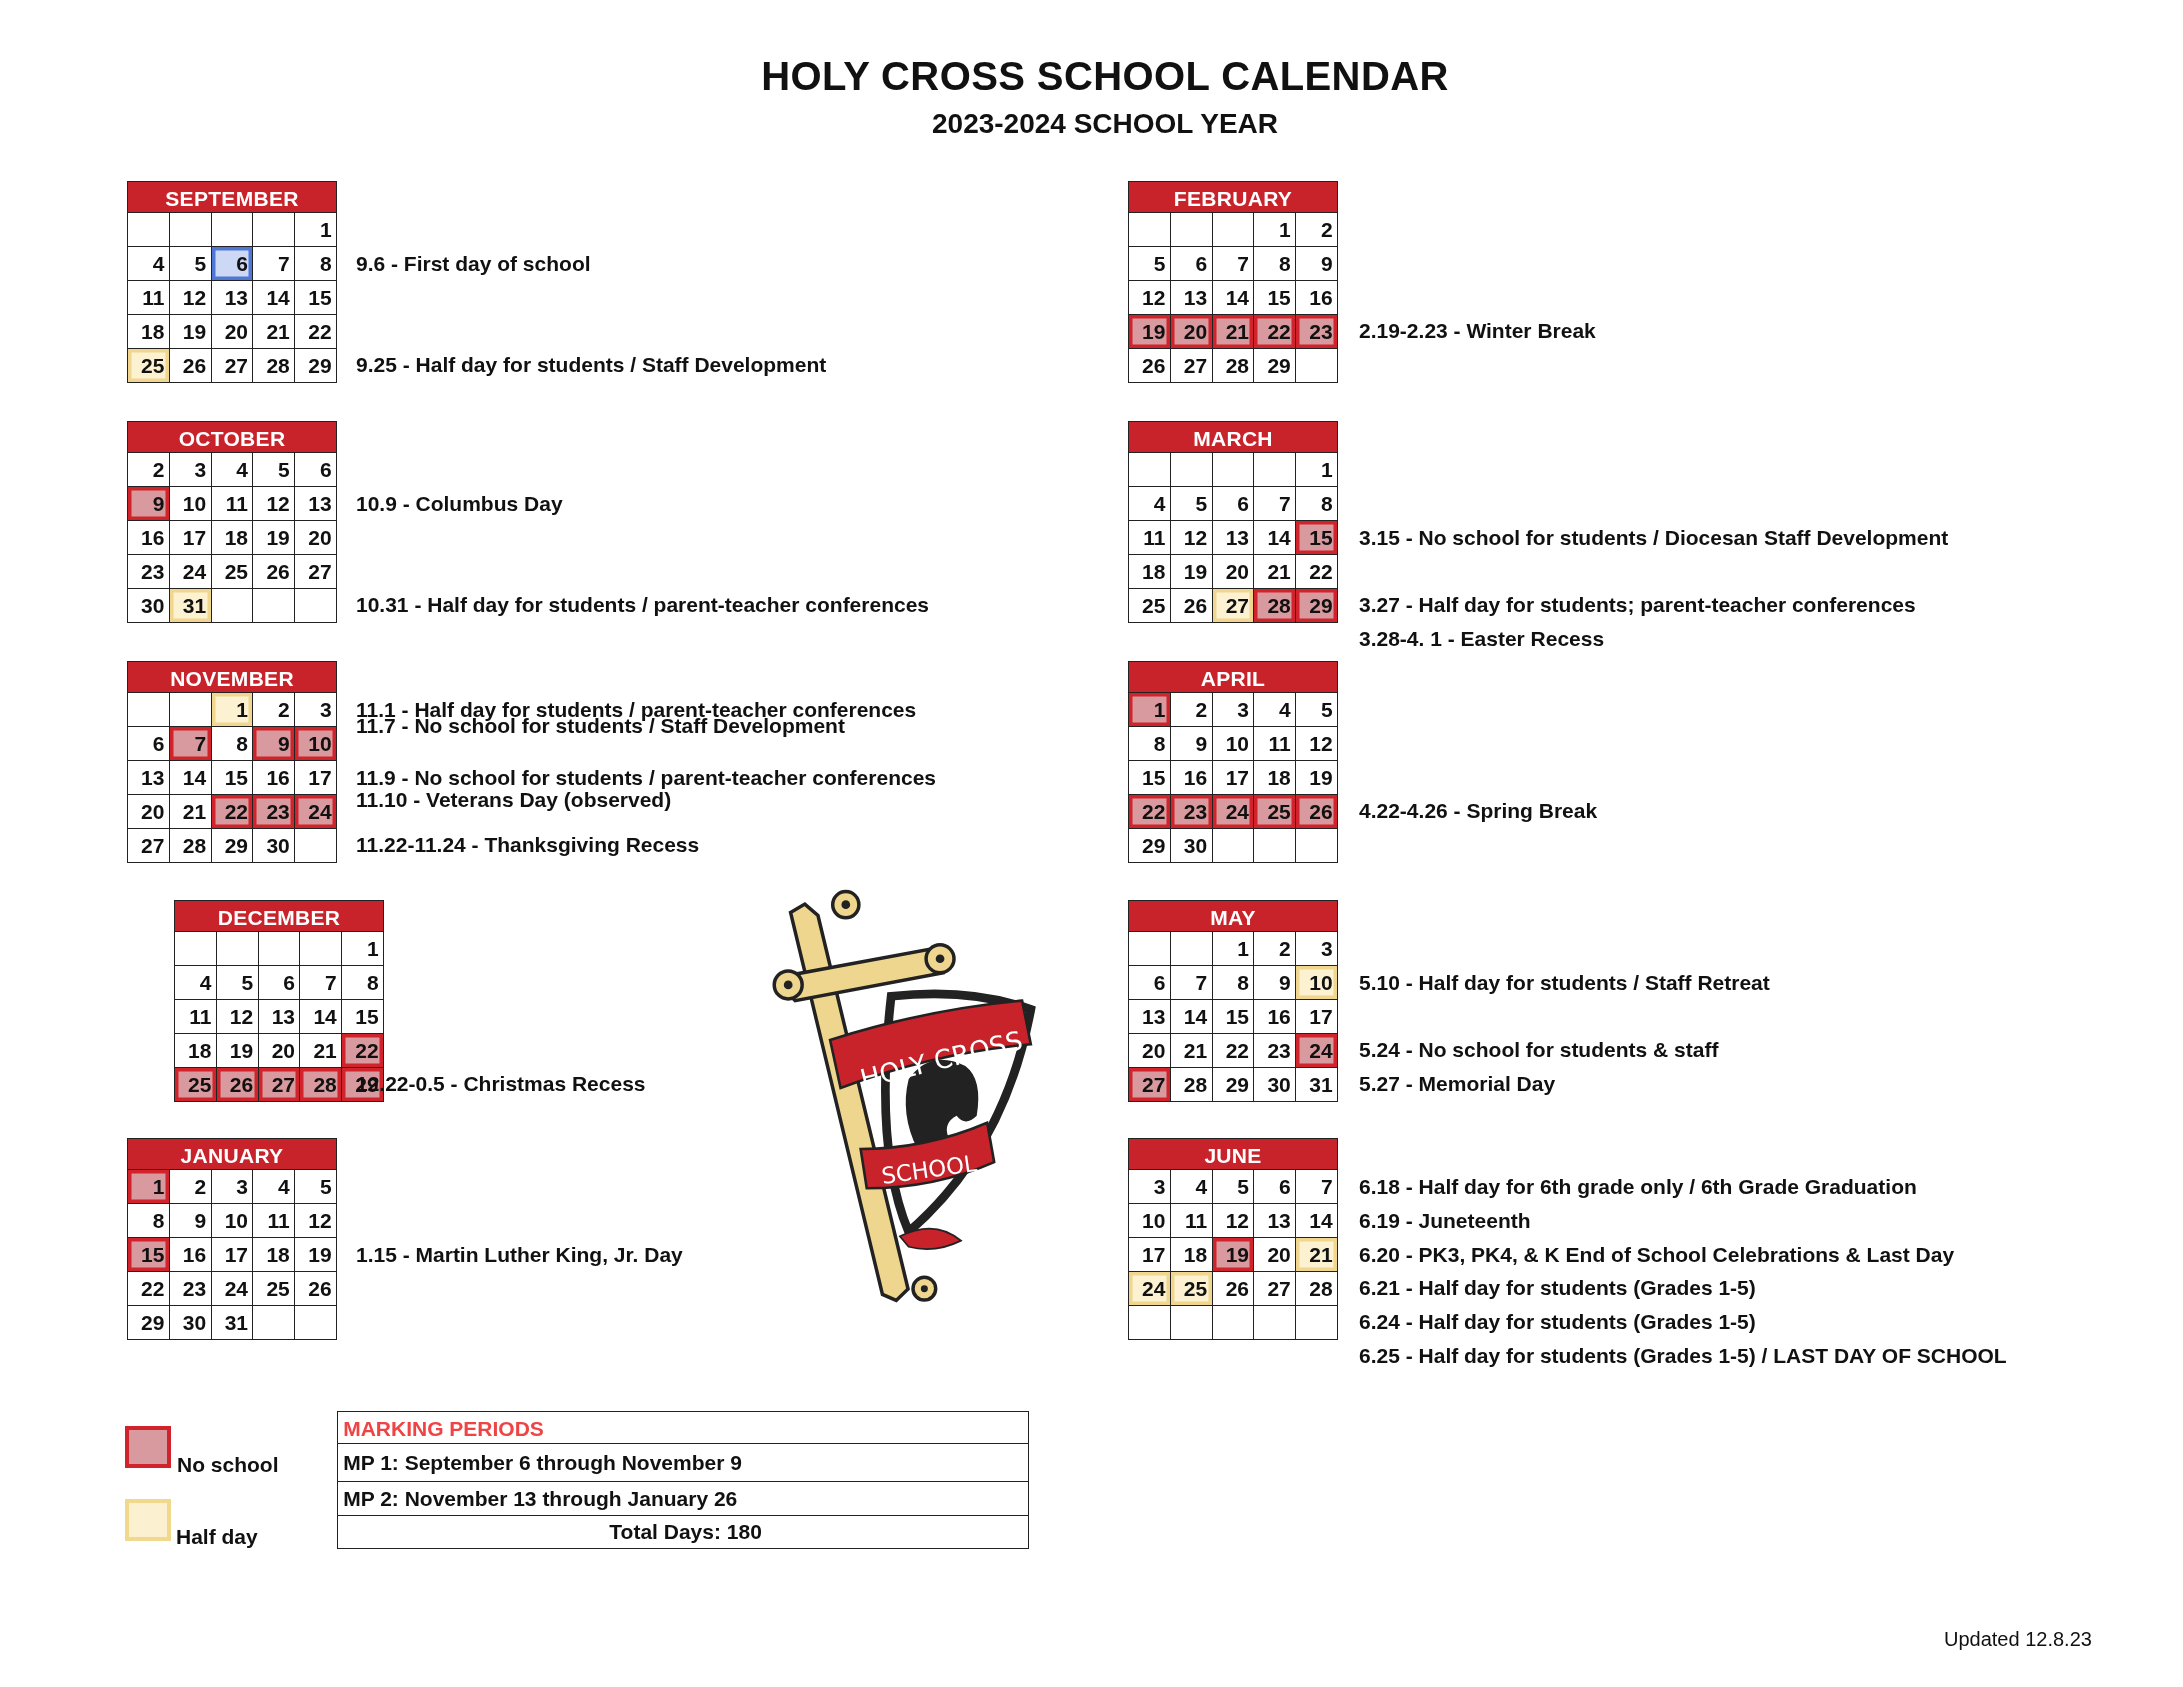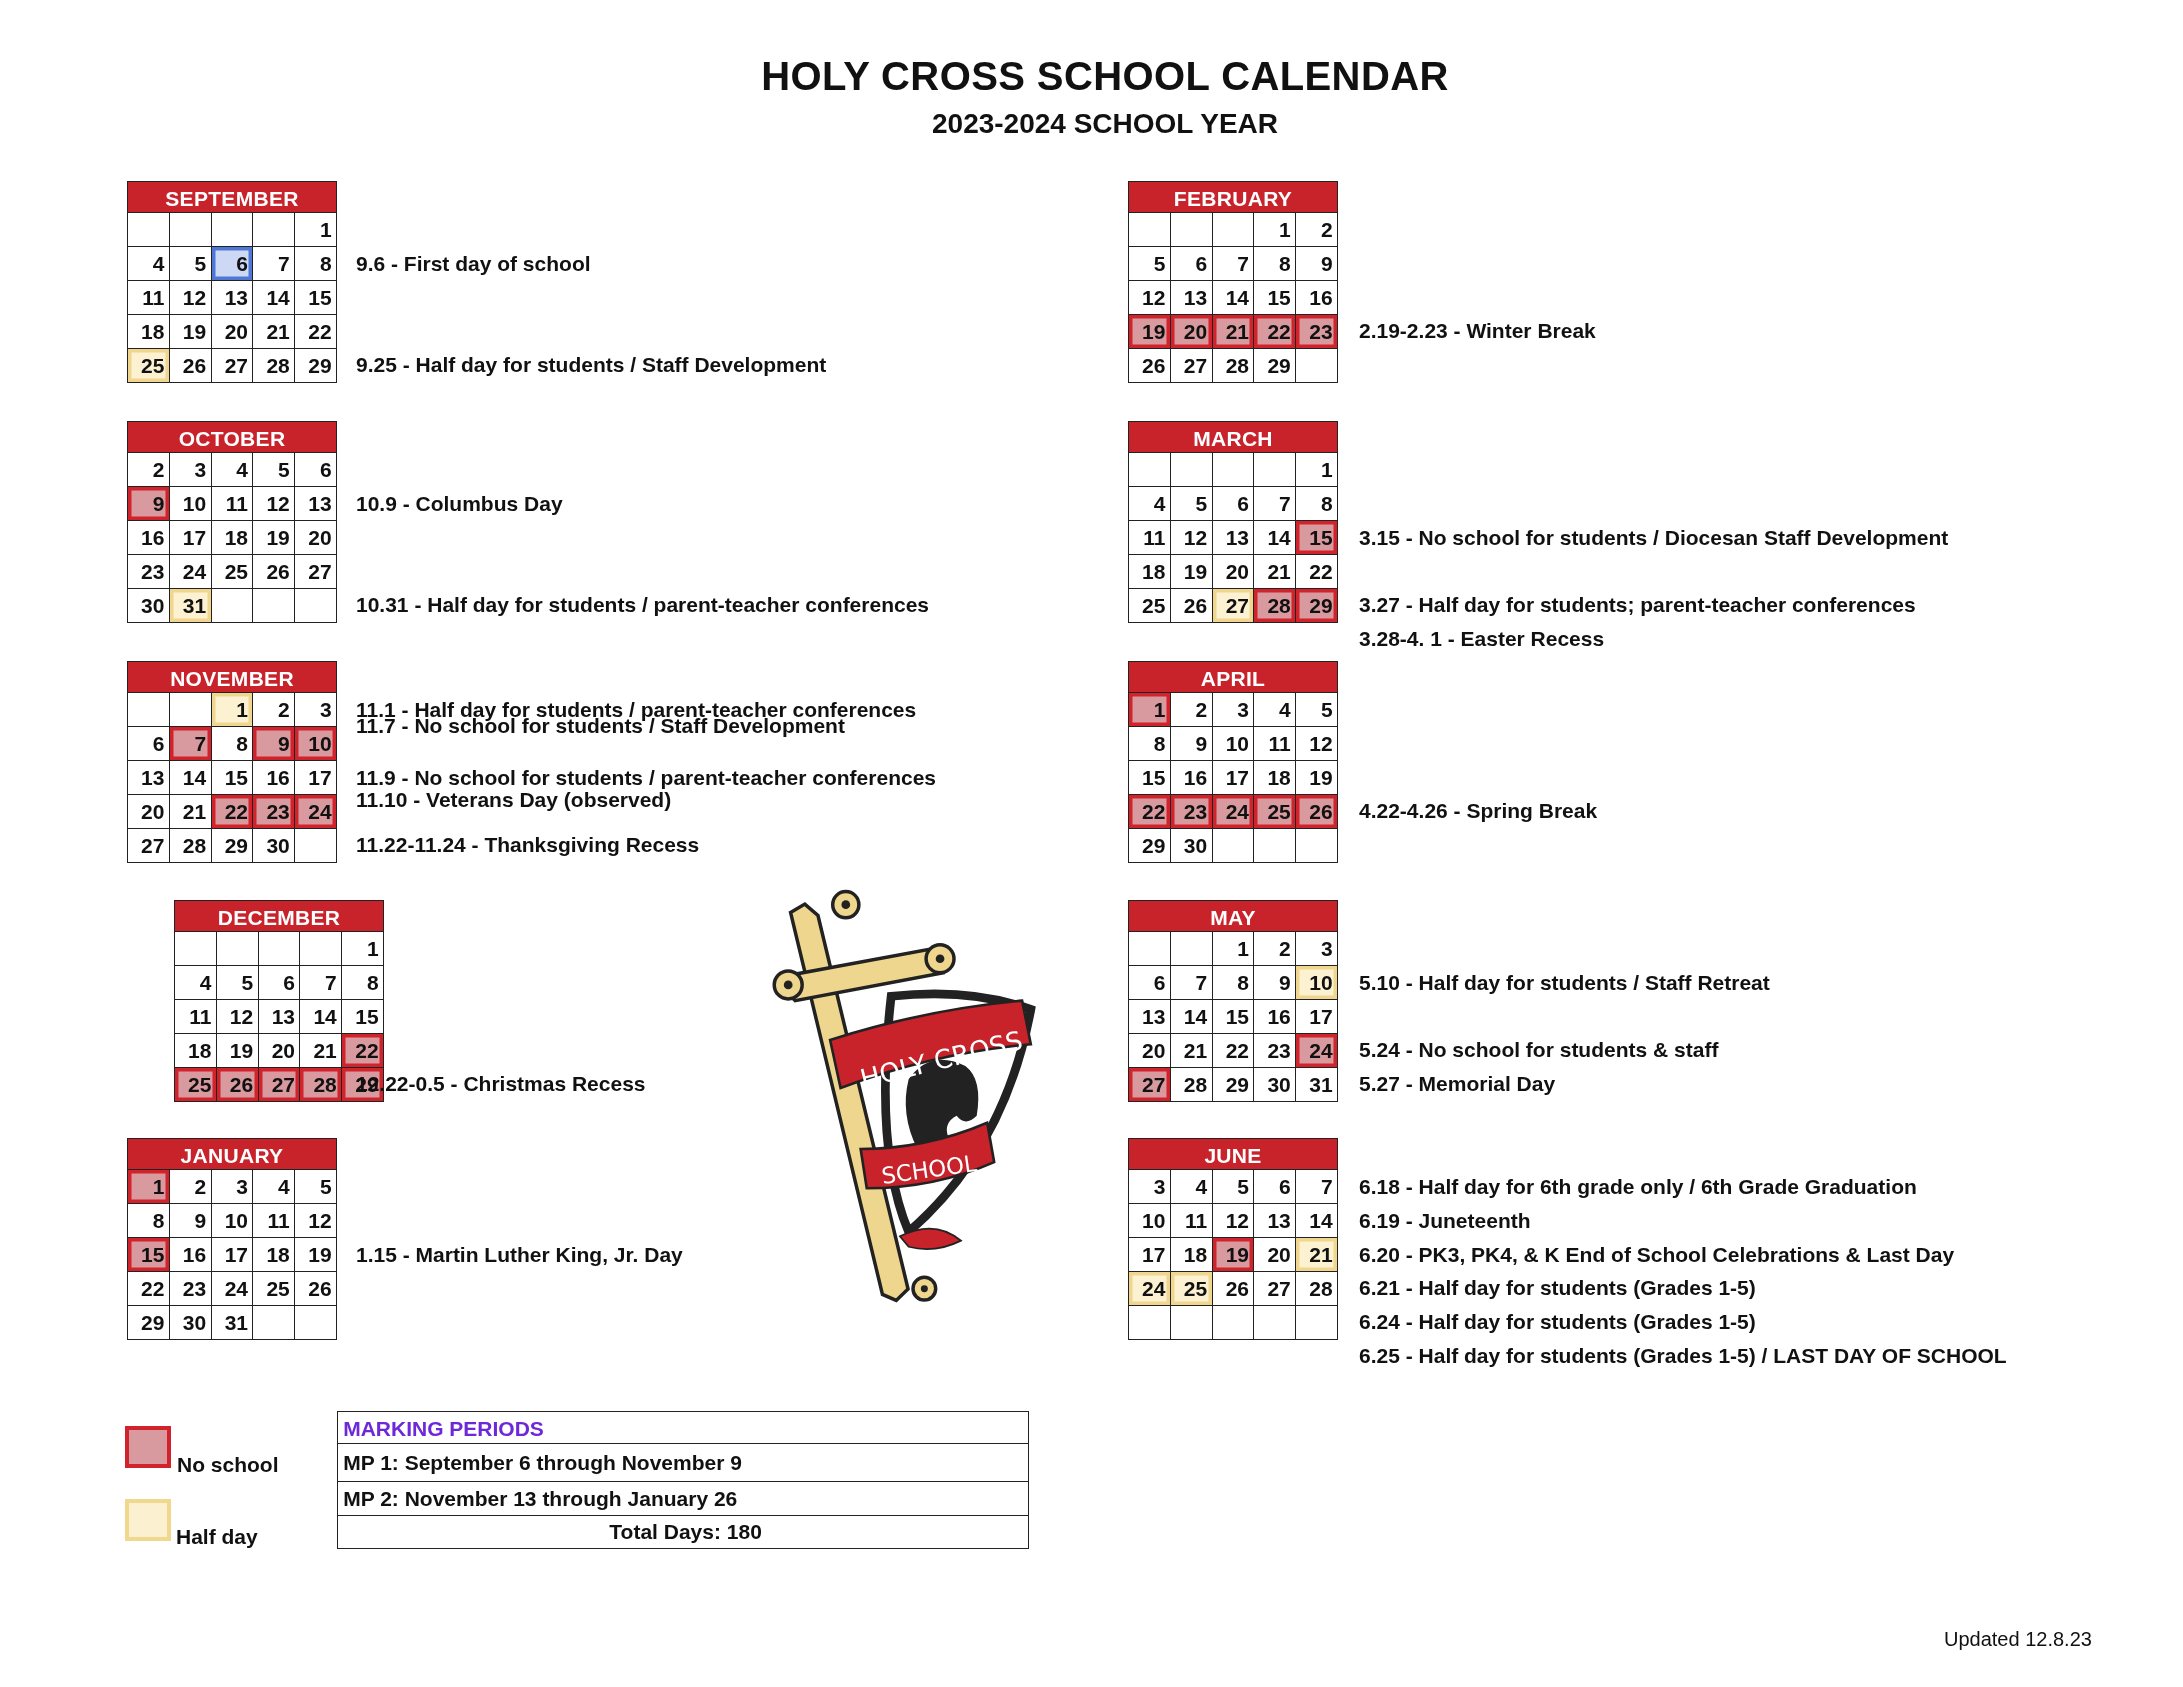--- a/index.html
+++ b/index.html
@@ -21,21 +21,21 @@
   .cell.firstday { background:#cdd8f5; box-shadow: inset 0 0 0 3.5px #4f78d6; }
   .notes { position:absolute; }
   .note { position:absolute; left:0; white-space:nowrap; font-weight:bold; font-size:21px; line-height:33px; }
   .legend-box { position:absolute; width:46px; height:42px; box-sizing:border-box; }
   .legend-box.noschool { background:#d89a9e; border:4.4px solid #d0232b; }
   .legend-box.halfday { background:#fbf1d0; border:4.4px solid #f1d88d; }
   .legend-label { position:absolute; font-weight:bold; font-size:21px; }
   .mp-table { position:absolute; left:337px; top:1411px; width:692px; border:1.7px solid #222; box-sizing:border-box; }
   .mp-row { border-bottom:1.7px solid #222; font-weight:bold; font-size:21px; padding-left:5.2px; box-sizing:border-box; }
   .mp-row:last-child { border-bottom:0; }
-  .mp-head { color:#6d28d9; height:32px; line-height:33px; }
+  .mp-head { color:#ef4444; height:32px; line-height:33px; }
   .mp-total { text-align:center; }
   .updated { position:absolute; left:1944px; top:1628px; font-size:20px; }
   .logo { position:absolute; left:769px; top:887px; width:288px; height:428px; }
 </style>
 </head>
 <body>
 
 <div class="title">HOLY CROSS SCHOOL CALENDAR</div>
 <div class="subtitle">2023-2024 SCHOOL YEAR</div>
 

